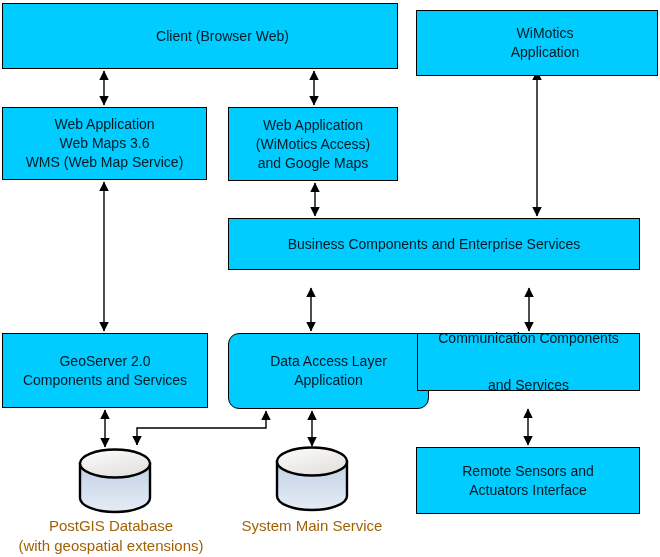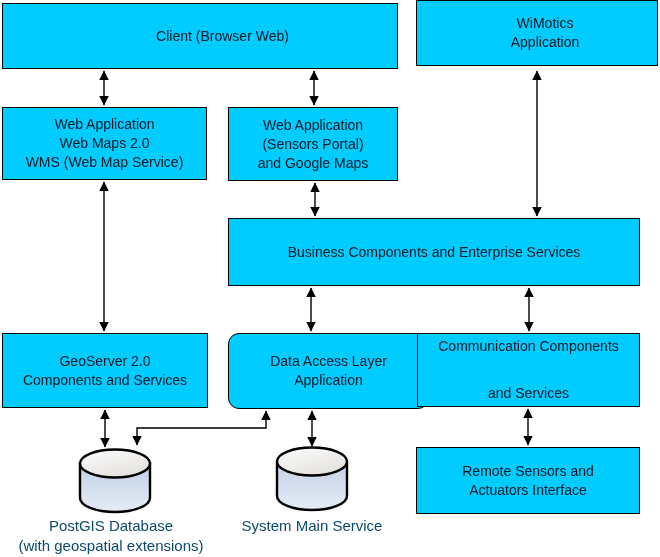--- a/index.html
+++ b/index.html
@@ -36,33 +36,33 @@
   }
   .node span { display: block; white-space: nowrap; }
   .cyl {
     position: absolute;
   }
   .db-label {
     position: absolute;
     text-align: center;
     font-size: 15px;
     line-height: 19.5px;
-    color: #0c4a6e;
+    color: #a16207;
   }
   .db-label span { display: block; white-space: nowrap; }
 
   
   #n-client        { left: 2px;   top: 3px;   width: 396px; height: 66px; padding-left: 45px; }
-  #n-wimotics      { left: 416px; top: 0;   width: 242px; height: 66px; padding-left: 16px; }
+  #n-wimotics      { left: 416px; top: 10px;   width: 242px; height: 66px; padding-left: 16px; }
   #n-webapp-wms    { left: 2px;   top: 107px; width: 205px; height: 73px; }
   #n-webapp-portal { left: 228px; top: 107px; width: 170px; height: 74px; }
-  #n-business      { left: 228px; top: 218px; width: 412px; height: 68px; }
+  #n-business      { left: 228px; top: 218px; width: 412px; height: 52px; }
   #n-geoserver     { left: 2px;   top: 333px; width: 206px; height: 75px; }
   #n-dal           { left: 228px; top: 333px; width: 201px; height: 76px; border-radius: 11px; }
-  #n-comm          { left: 417px; top: 333px; width: 223px; height: 74px; gap: 28px; }
+  #n-comm          { left: 417px; top: 333px; width: 223px; height: 58px; gap: 28px; }
   #n-remote        { left: 416px; top: 447px; width: 224px; height: 67px; }
 
   #cyl-postgis  { left: 77px;  top: 446px; }
   #cyl-sysmain  { left: 274px; top: 444px; }
 
   #lbl-postgis { left: 0px;   top: 516px; width: 222px; }
   #lbl-sysmain { left: 222px; top: 516px; width: 180px; }
 </style>
 </head>
 <body>
@@ -94,27 +94,27 @@
     <span>Client (Browser Web)</span>
   </div>
 
   <div class="node" id="n-wimotics">
     <span>WiMotics</span>
     <span>Application</span>
   </div>
 
   <div class="node" id="n-webapp-wms">
     <span>Web Application</span>
-    <span>Web Maps 2.0</span>
+    <span>Web Maps 3.6</span>
     <span>WMS (Web Map Service)</span>
   </div>
 
   <div class="node" id="n-webapp-portal">
     <span>Web Application</span>
-    <span>(Sensors Portal)</span>
+    <span>(WiMotics Access)</span>
     <span>and Google Maps</span>
   </div>
 
   <div class="node" id="n-business">
     <span>Business Components and Enterprise Services</span>
   </div>
 
   <div class="node" id="n-geoserver">
     <span>GeoServer 2.0</span>
     <span>Components and Services</span>

